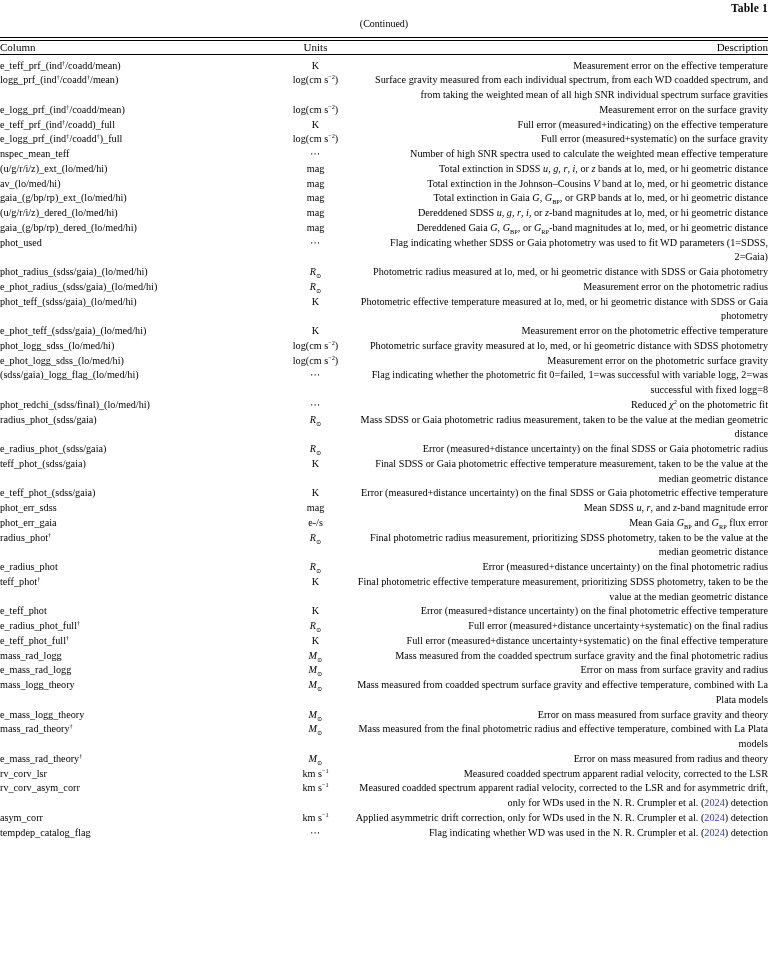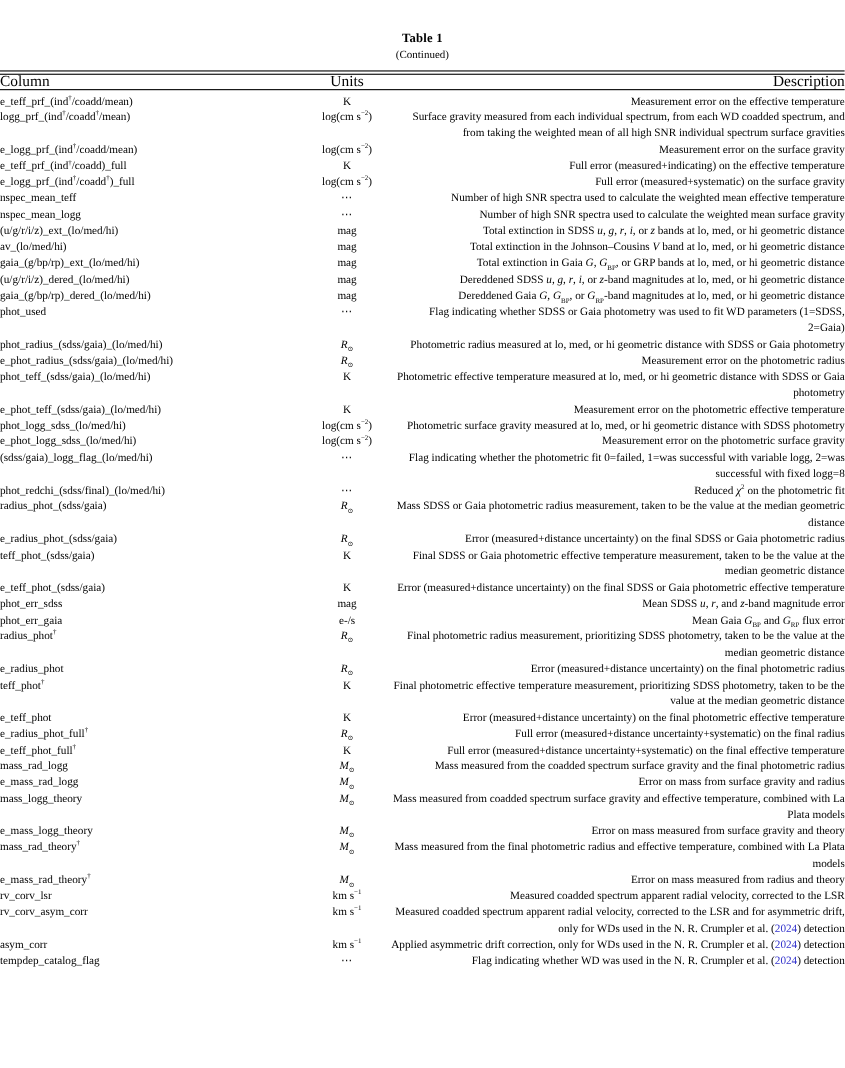--- a/index.html
+++ b/index.html
@@ -14,27 +14,26 @@
     color: #000000;
     overflow: hidden;
   }
   .page {
     width: 768px;
     position: relative;
   }
 
   
   .table-title {
-    text-align: center;
+    text-align: right;
     font-weight: bold;
     font-size: 11.5px;
     line-height: 13px;
     padding-top: 2px;
     letter-spacing: 0.2px;
-    margin-top: 27px;
   }
   .table-subtitle {
     text-align: center;
     font-size: 10px;
     line-height: 13px;
     padding-top: 2px;
   }
 
   
   .rule-double {
@@ -59,21 +58,21 @@
   table.data col.c-units { width: 79px; }
   table.data col.c-desc  { width: 413px; }
 
   table.data th, table.data td {
     vertical-align: top;
     padding: 0;
     font-weight: normal;
   }
 
   .hdr td {
-    font-size: 14px;
+    font-size: 11px;
     line-height: 13px;
     padding-top: 4px;
     padding-bottom: 5px;
   }
   .hdr .h-col   { text-align: left; }
   .hdr .h-units { text-align: center; }
   .hdr .h-desc  { text-align: right; padding-left: 4px; }
 
   tbody.body td {
     font-size: 10.2px;
@@ -188,27 +187,20 @@
           </td>
         </tr>
         <tr>
           <td class="col-name">nspec_mean_teff</td>
           <td class="col-units"><span class="ell">⋯</span></td>
           <td class="col-desc">
             <span class="dsc">Number of high SNR spectra used to calculate the weighted mean effective temperature</span>
           </td>
         </tr>
         <tr>
-          <td class="col-name">nspec_mean_logg</td>
-          <td class="col-units"><span class="ell">⋯</span></td>
-          <td class="col-desc">
-            <span class="dsc">Number of high SNR spectra used to calculate the weighted mean surface gravity</span>
-          </td>
-        </tr>
-        <tr>
           <td class="col-name">(u/g/r/i/z)_ext_(lo/med/hi)</td>
           <td class="col-units">mag</td>
           <td class="col-desc">
             <span class="dsc">Total extinction in SDSS <i>u</i>, <i>g</i>, <i>r</i>, <i>i</i>, or <i>z</i> bands at lo, med, or hi geometric distance</span>
           </td>
         </tr>
         <tr>
           <td class="col-name">av_(lo/med/hi)</td>
           <td class="col-units">mag</td>
           <td class="col-desc">

